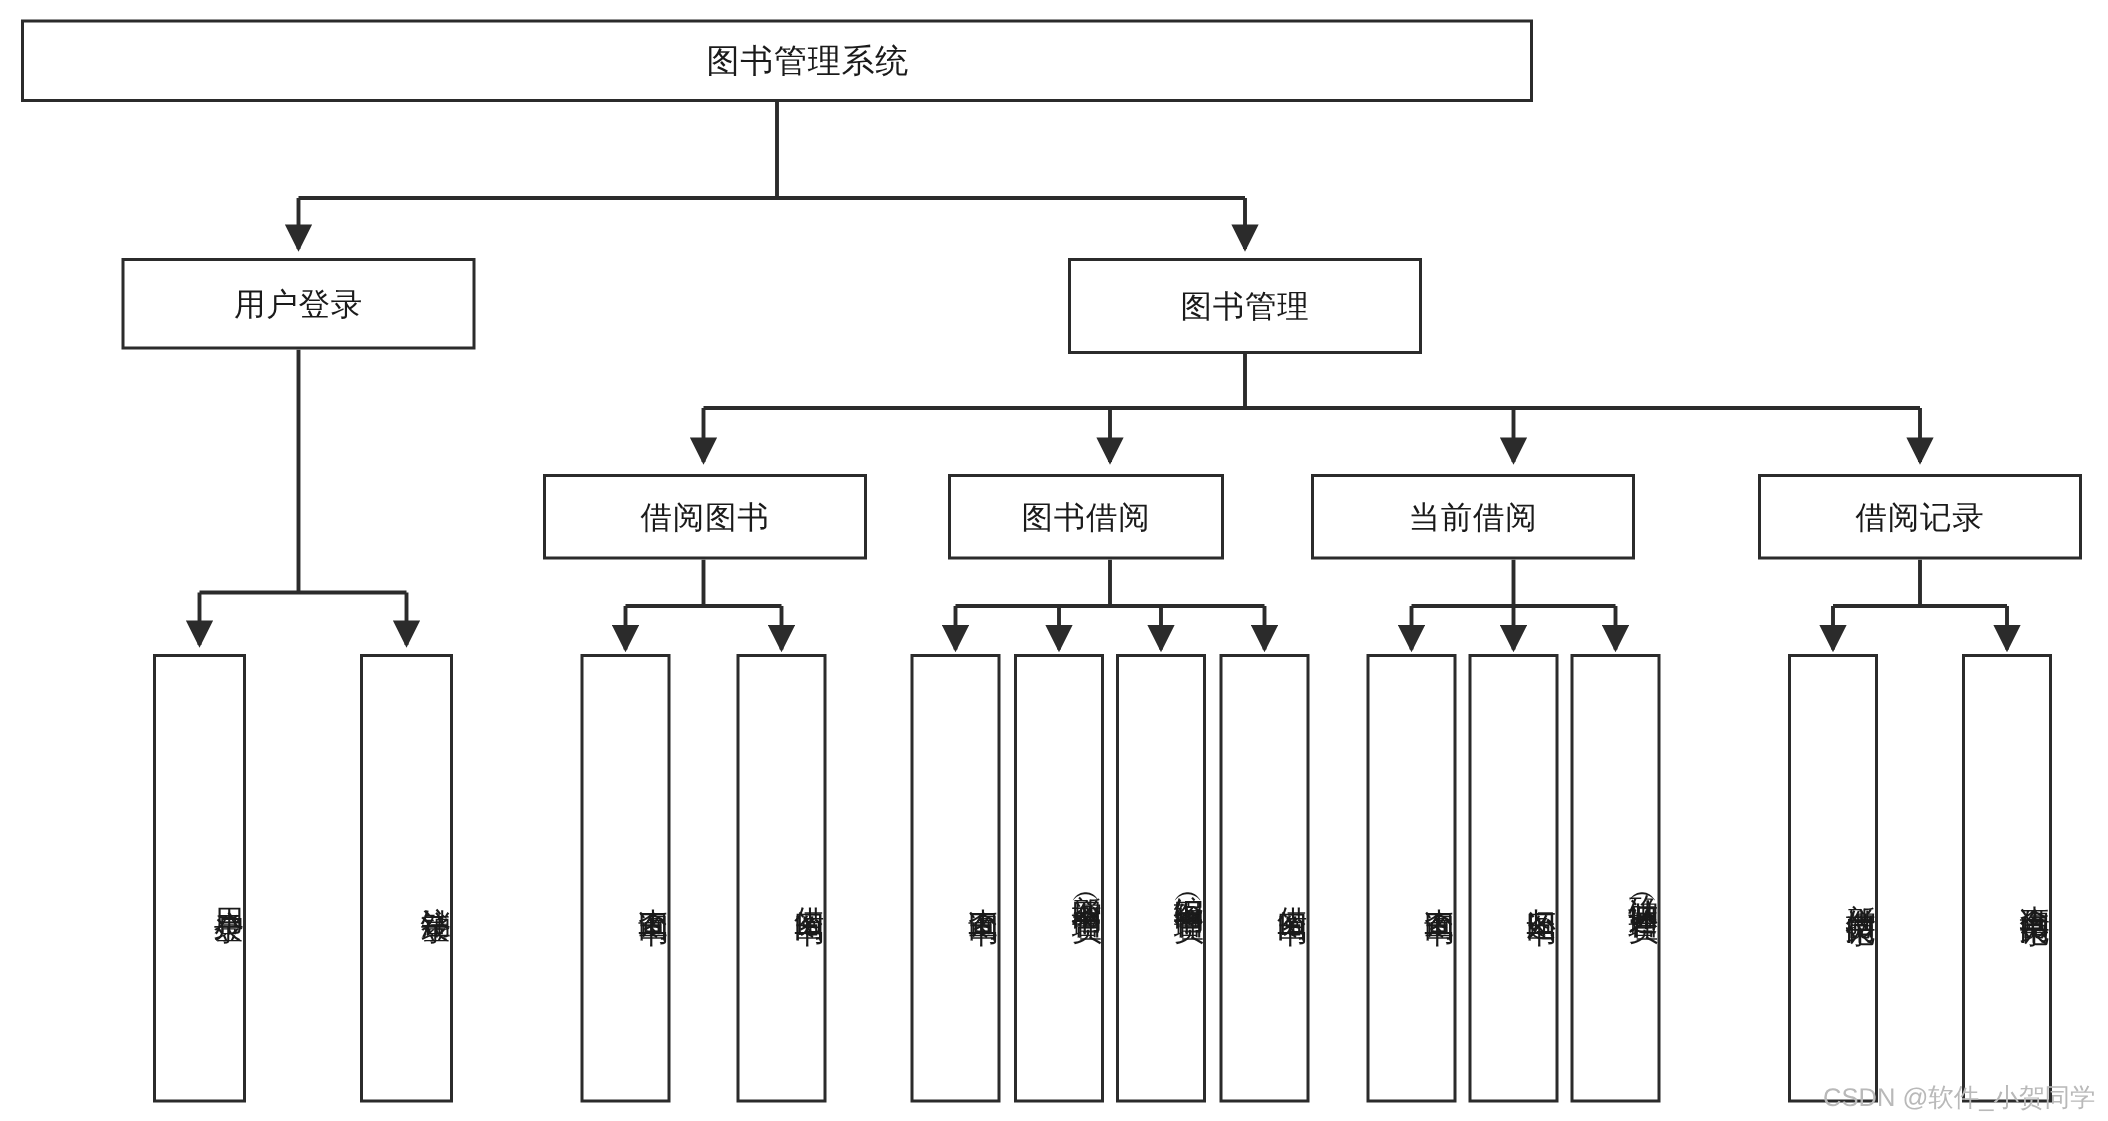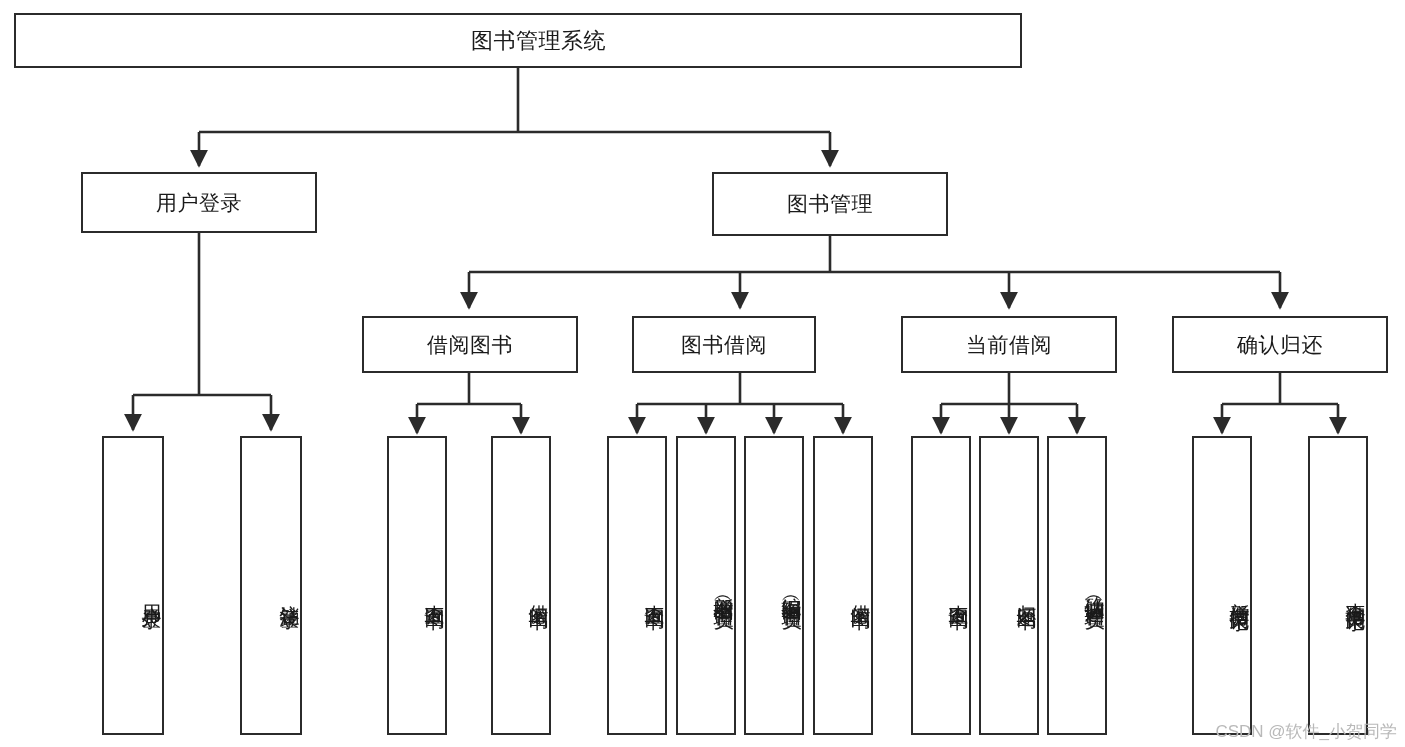--- a/index.html
+++ b/index.html
@@ -138,25 +138,25 @@
   <div class="node horiz" style="left:712px; top:172px; width:236px; height:64px;">
     <span>图书管理</span>
   </div>
 
   <div class="node horiz" style="left:362px; top:316px; width:216px; height:57px;">
     <span>借阅图书</span>
   </div>
   <div class="node horiz" style="left:632px; top:316px; width:184px; height:57px;">
     <span>图书借阅</span>
   </div>
-  <div class="node horiz" style="left:901px; top:316px; width:216px; height:57px;">
+  <div class="node horiz" style="left:874px; top:316px; width:216px; height:57px;">
     <span>当前借阅</span>
   </div>
   <div class="node horiz" style="left:1172px; top:316px; width:216px; height:57px;">
-    <span>确认归还</span>
+    <span>借阅记录</span>
   </div>
 
   <div class="node vert" style="left:102px; top:436px; width:62px; height:299px;">
     <span class="vtext">用户登录</span>
   </div>
   <div class="node vert" style="left:240px; top:436px; width:62px; height:299px;">
     <span class="vtext">注销登录</span>
   </div>
 
   <div class="node vert" style="left:387px; top:436px; width:60px; height:299px;">

